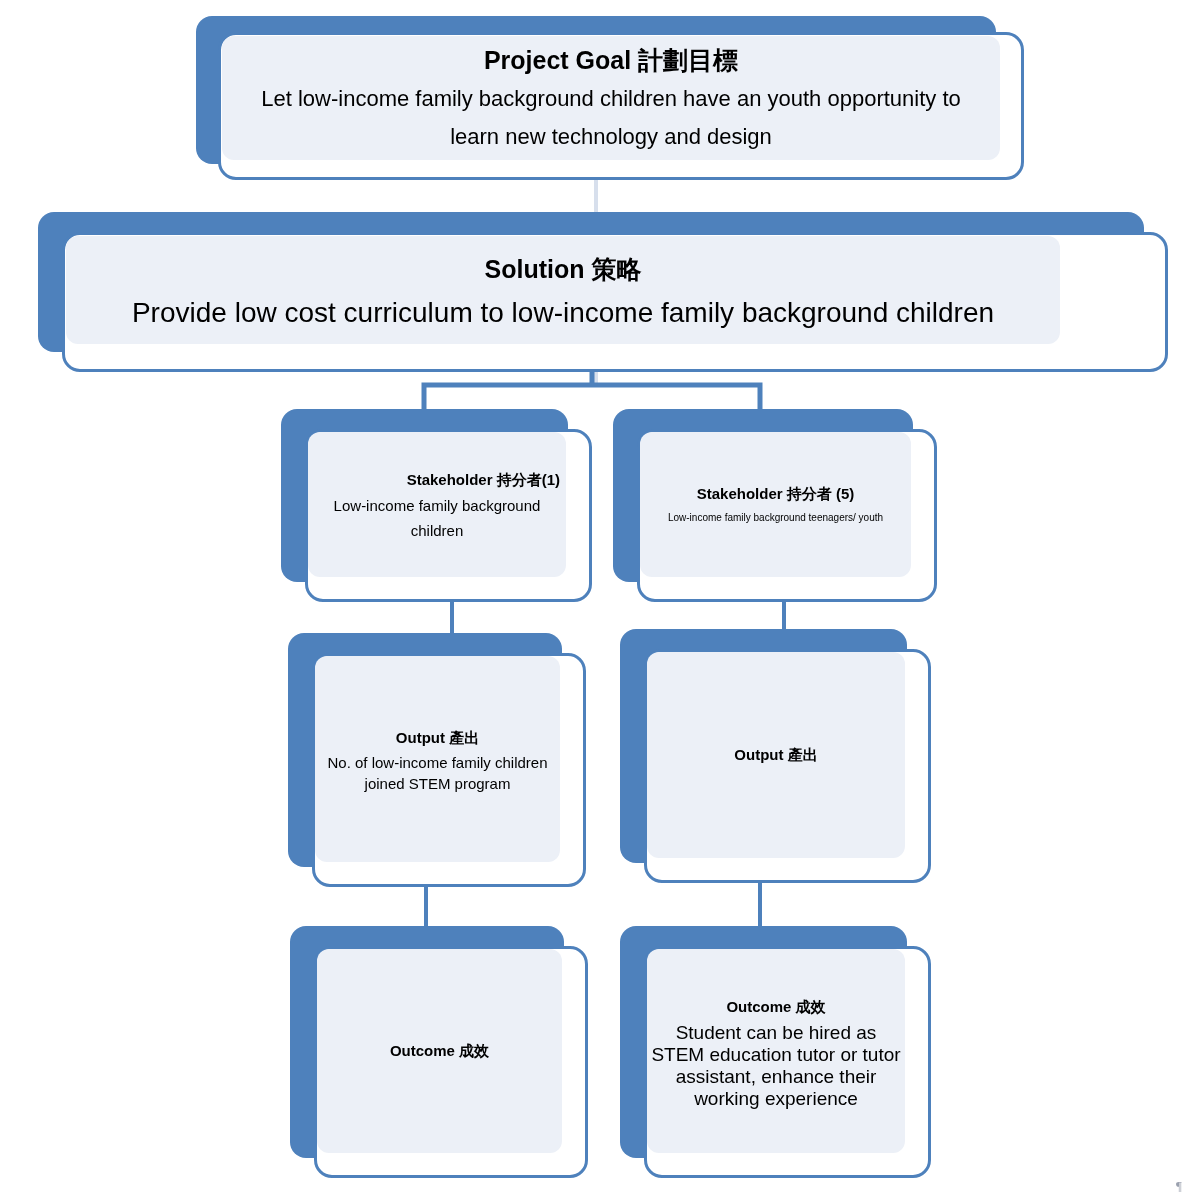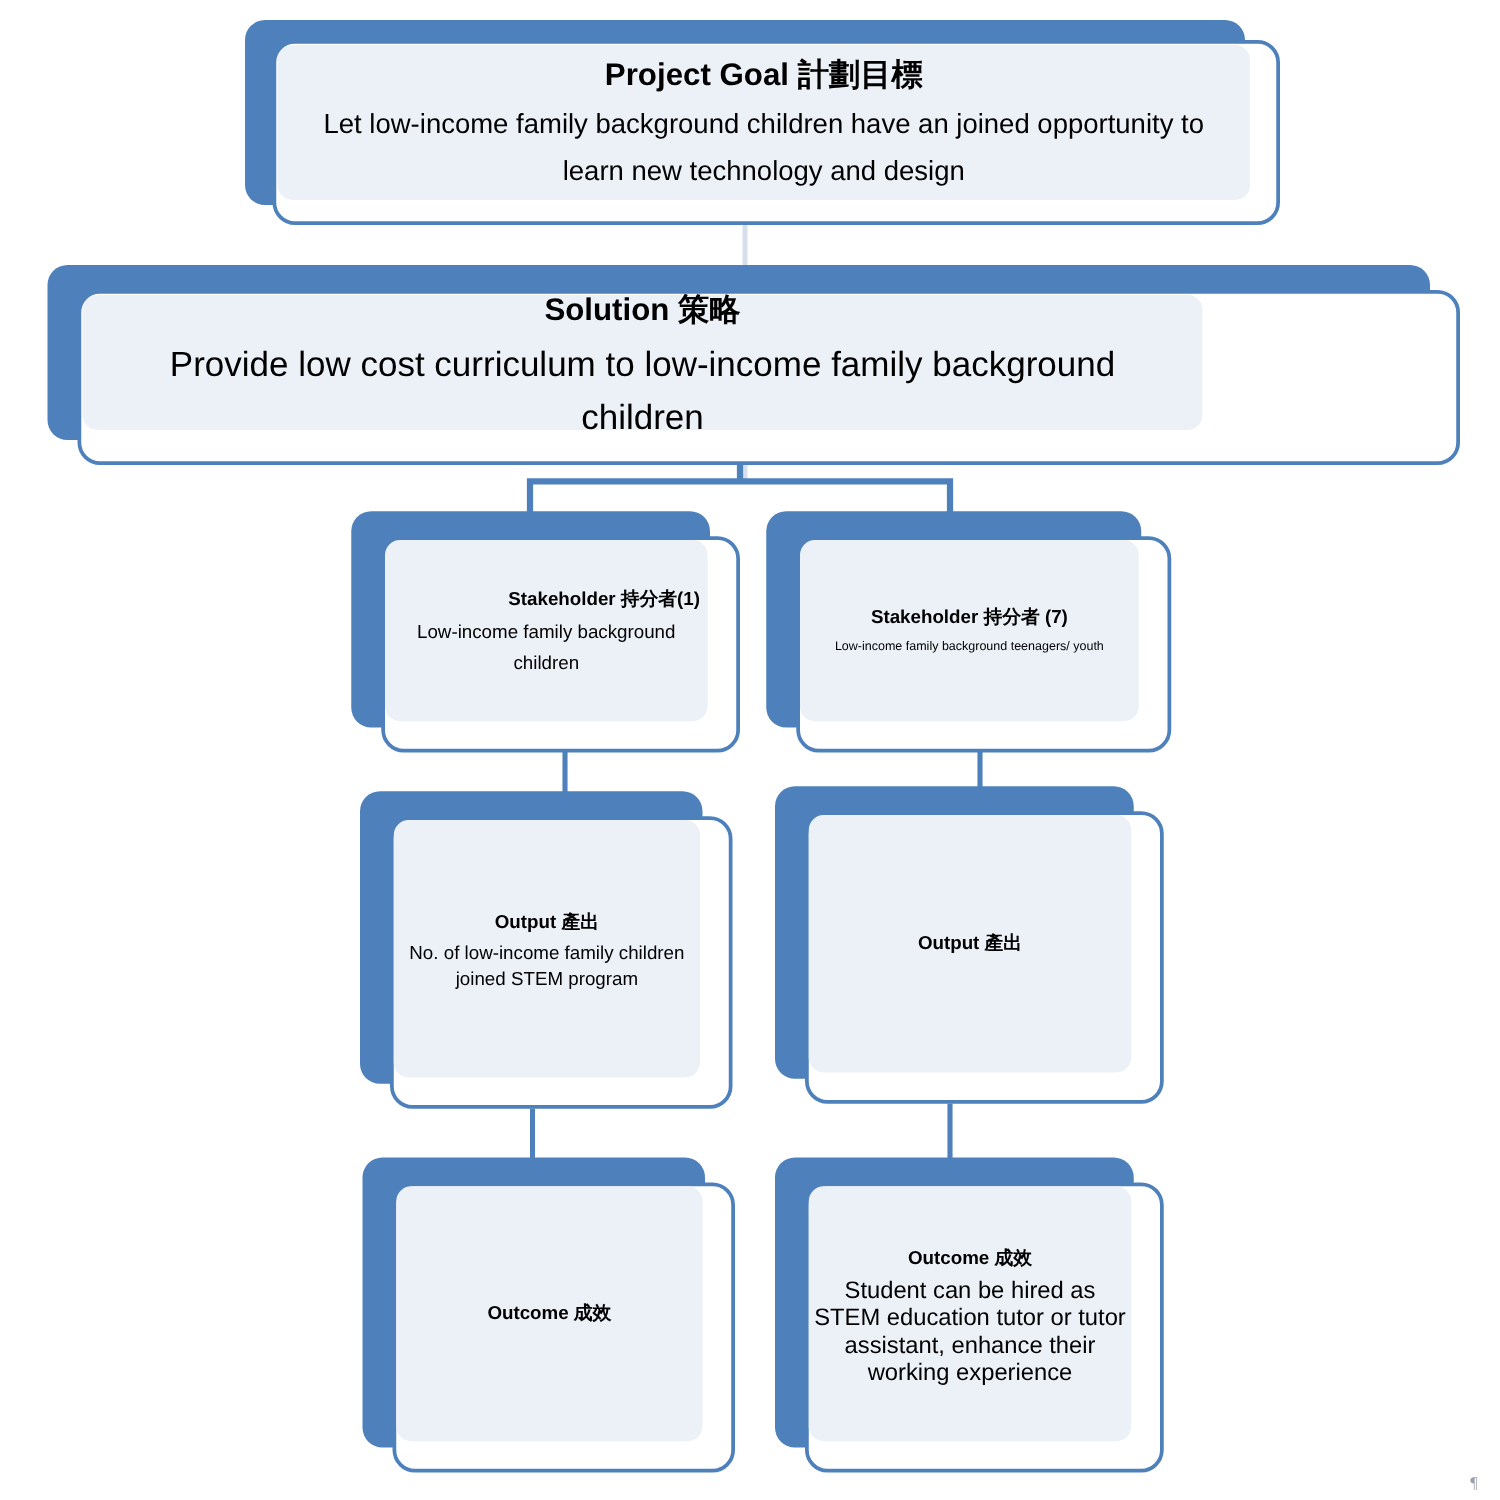--- a/index.html
+++ b/index.html
@@ -81,21 +81,21 @@
   #n-goal .card      { left: 22px;  top: 16px;  width: 806px; height: 148px; }
   #n-goal .panel     { left: 26px;  top: 20px;  width: 778px; height: 124px;
                        padding: 6px 26px; }
   #n-goal .ttl       { font-size: 25px; line-height: 40px; }
   #n-goal .bdy       { font-size: 22px; line-height: 38px; }
 
   
   #n-sol             { left: 38px;  top: 212px; width: 1130px; height: 160px; }
   #n-sol .plate      { left: 0px;   top: 0px;   width: 1106px; height: 140px; }
   #n-sol .card       { left: 24px;  top: 20px;  width: 1106px; height: 140px; }
-  #n-sol .panel      { left: 28px;  top: 24px;  width: 896px; height: 108px;
+  #n-sol .panel      { left: 28px;  top: 24px;  width: 994px; height: 108px;
                        padding: 4px 24px; }
   #n-sol .ttl        { font-size: 25px; line-height: 46px; }
   #n-sol .bdy        { font-size: 28px; line-height: 42px; }
 
   
   #n-sh1             { left: 281px; top: 409px; width: 311px; height: 193px; }
   #n-sh1 .plate      { left: 0px;   top: 0px;   width: 287px; height: 173px; }
   #n-sh1 .card       { left: 24px;  top: 20px;  width: 287px; height: 173px; }
   #n-sh1 .panel      { left: 27px;  top: 23px;  width: 258px; height: 145px;
                        padding: 4px 6px; align-items: flex-end; }
@@ -178,21 +178,21 @@
 
     <line x1="760" y1="858" x2="760" y2="932" stroke="#D7DFEC" stroke-width="4"></line>
     <line x1="760" y1="883" x2="760" y2="928" stroke="#4E81BC" stroke-width="4"></line>
   </svg>
 
   <div class="node" id="n-goal">
     <div class="plate"></div>
     <div class="card"></div>
     <div class="panel">
       <div class="ttl">Project Goal 計劃目標</div>
-      <div class="bdy">Let low-income family background children have an joined opportunity to learn new technology and design</div>
+      <div class="bdy">Let low-income family background children have an youth opportunity to learn new technology and design</div>
     </div>
   </div>
 
   <div class="node" id="n-sol">
     <div class="plate"></div>
     <div class="card"></div>
     <div class="panel">
       <div class="ttl">Solution 策略</div>
       <div class="bdy">Provide low cost curriculum to low-income family background children</div>
     </div>
@@ -204,21 +204,21 @@
     <div class="panel">
       <div class="ttl">Stakeholder 持分者(1)</div>
       <div class="bdy">Low-income family background children</div>
     </div>
   </div>
 
   <div class="node" id="n-sh2">
     <div class="plate"></div>
     <div class="card"></div>
     <div class="panel">
-      <div class="ttl">Stakeholder 持分者 (7)</div>
+      <div class="ttl">Stakeholder 持分者 (5)</div>
       <div class="bdy">Low-income family background teenagers/ youth</div>
     </div>
   </div>
 
   <div class="node" id="n-out1">
     <div class="plate"></div>
     <div class="card"></div>
     <div class="panel">
       <div class="ttl">Output 產出</div>
       <div class="bdy">No. of low-income family children joined STEM program</div>

